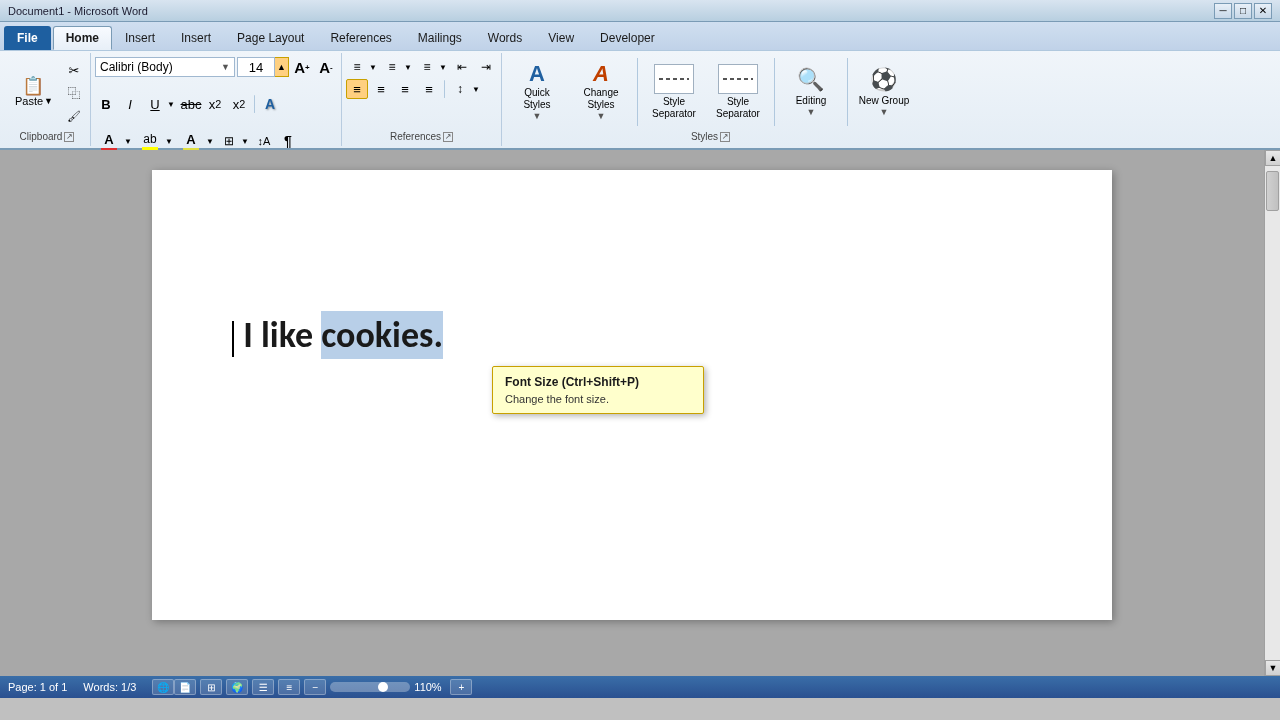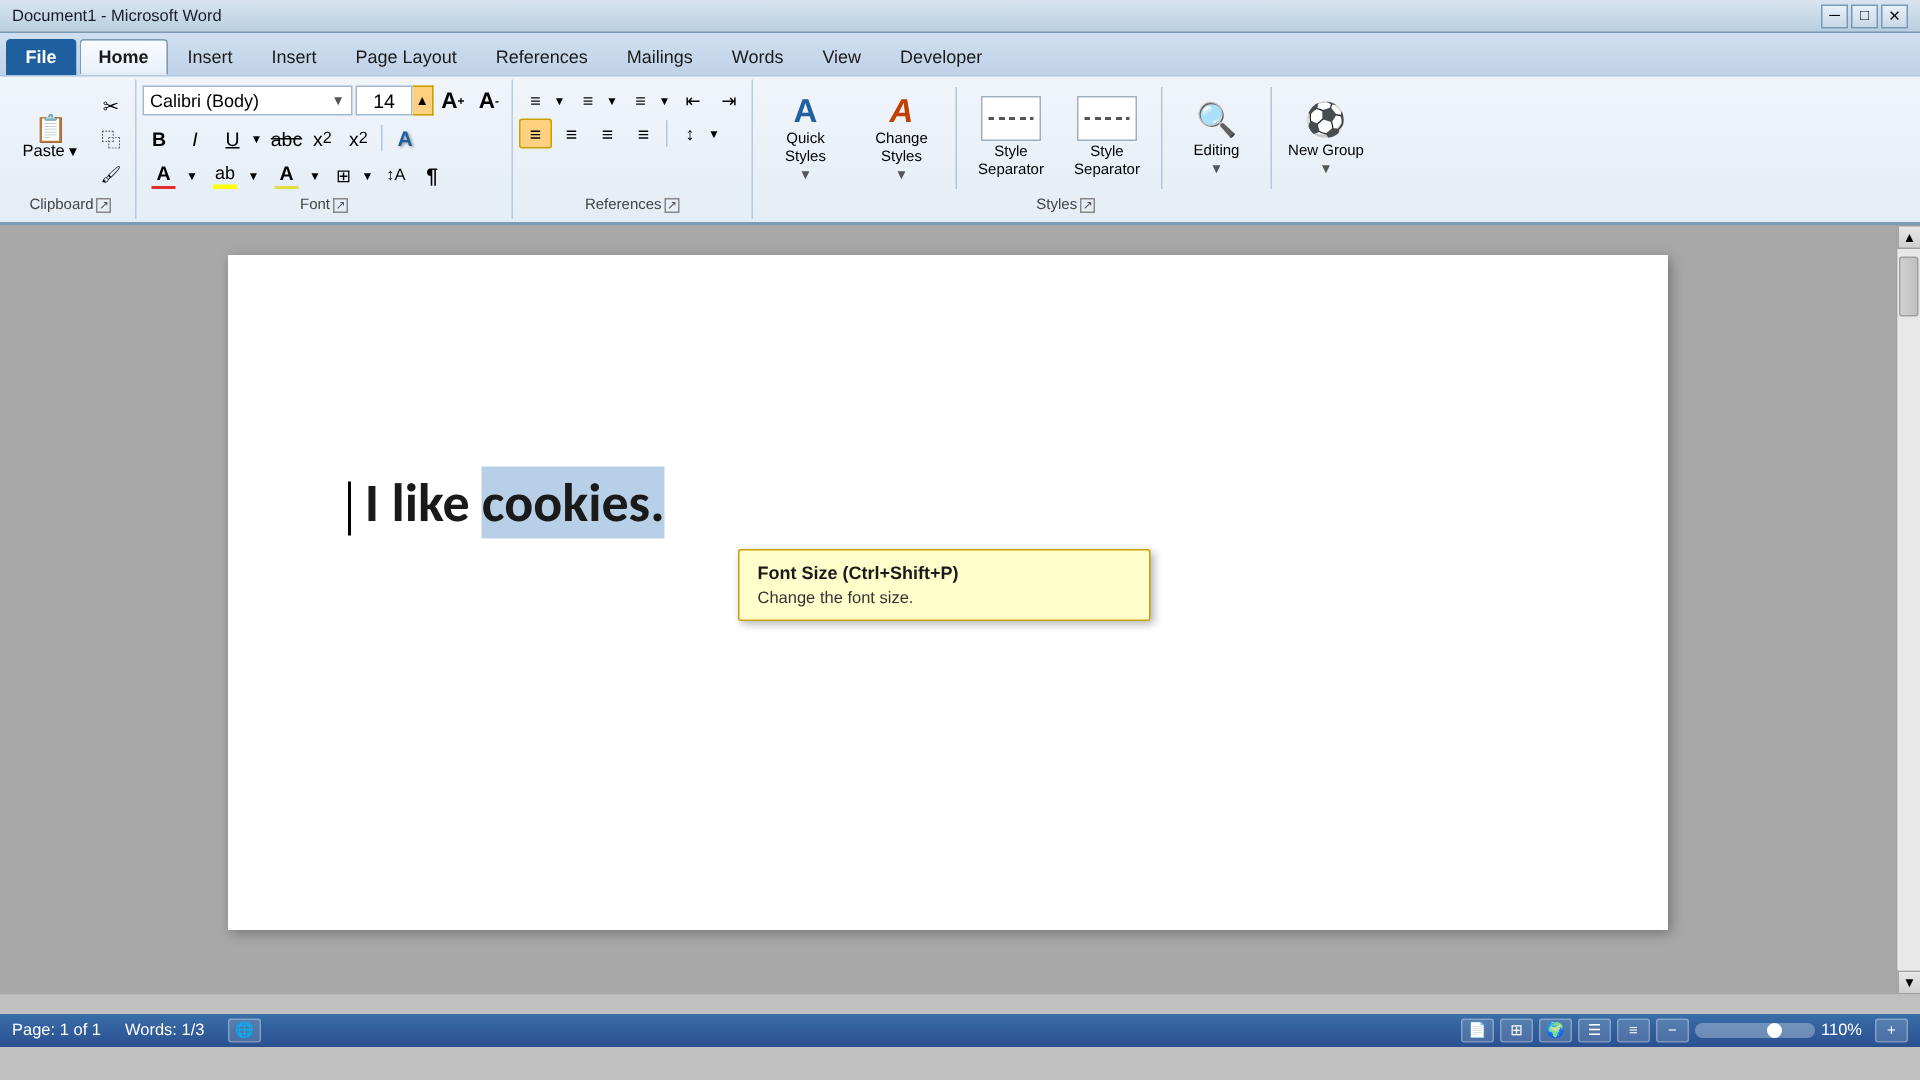--- a/index.html
+++ b/index.html
@@ -139,21 +139,21 @@
       justify-content: center;
       border: 1px solid transparent;
       cursor: pointer;
       border-radius: 2px;
       font-size: 13px;
     }
 
     
     .font-group .group-content {
       flex-direction: column;
-      gap: 4px;
+      gap: 16px;
     }
     .font-row {
       display: flex;
       align-items: center;
       gap: 2px;
     }
     .font-name-box {
       width: 140px;
       height: 20px;
       border: 1px solid #a0b8d0;
@@ -324,21 +324,21 @@
     
     .tooltip {
       position: absolute;
       top: 196px;
       left: 340px;
       background: #ffffcc;
       border: 1px solid #c8a000;
       padding: 8px 12px;
       box-shadow: 2px 2px 6px rgba(0,0,0,0.3);
       z-index: 100;
-      width: 275px;
+      width: 212px;
       border-radius: 2px;
     }
     .tooltip-title {
       font-size: 12px;
       font-weight: bold;
       color: #1a1a1a;
       margin-bottom: 4px;
     }
     .tooltip-text {
       font-size: 11px;
@@ -379,25 +379,24 @@
       border: 1px solid #a0a0a0;
       border-radius: 2px;
     }
 
     
     .status-bar {
       height: 22px;
       background: linear-gradient(to bottom, #3a6ea8, #2a5090);
       display: flex;
       align-items: center;
-      justify-content: space-between;
+      justify-content: flex-start;
       padding: 0 8px;
       color: white;
       font-size: 11px;
-      margin-top: 13px;
     }
     .status-left { display: flex; gap: 16px; align-items: center; }
     .status-right { display: flex; gap: 4px; align-items: center; }
     .status-btn {
       width: 22px;
       height: 16px;
       background: rgba(255,255,255,0.15);
       border: 1px solid rgba(255,255,255,0.3);
       cursor: pointer;
       display: flex;

